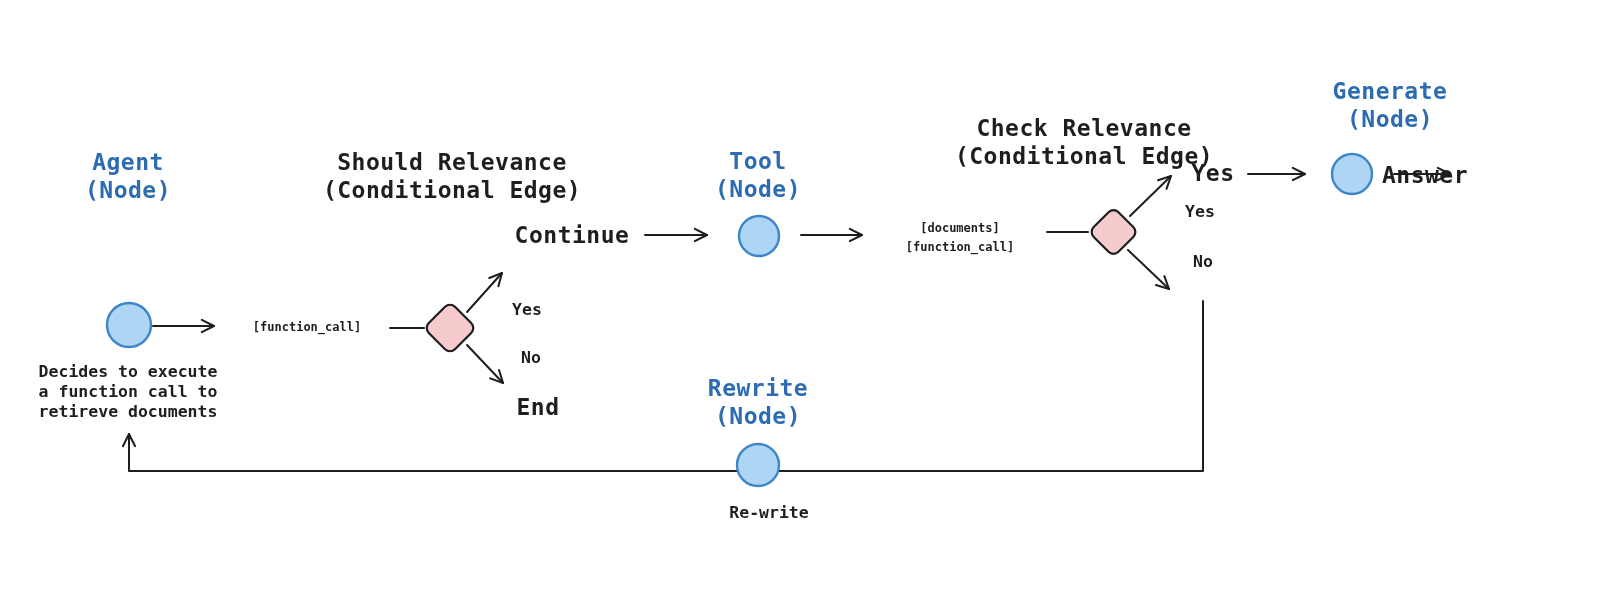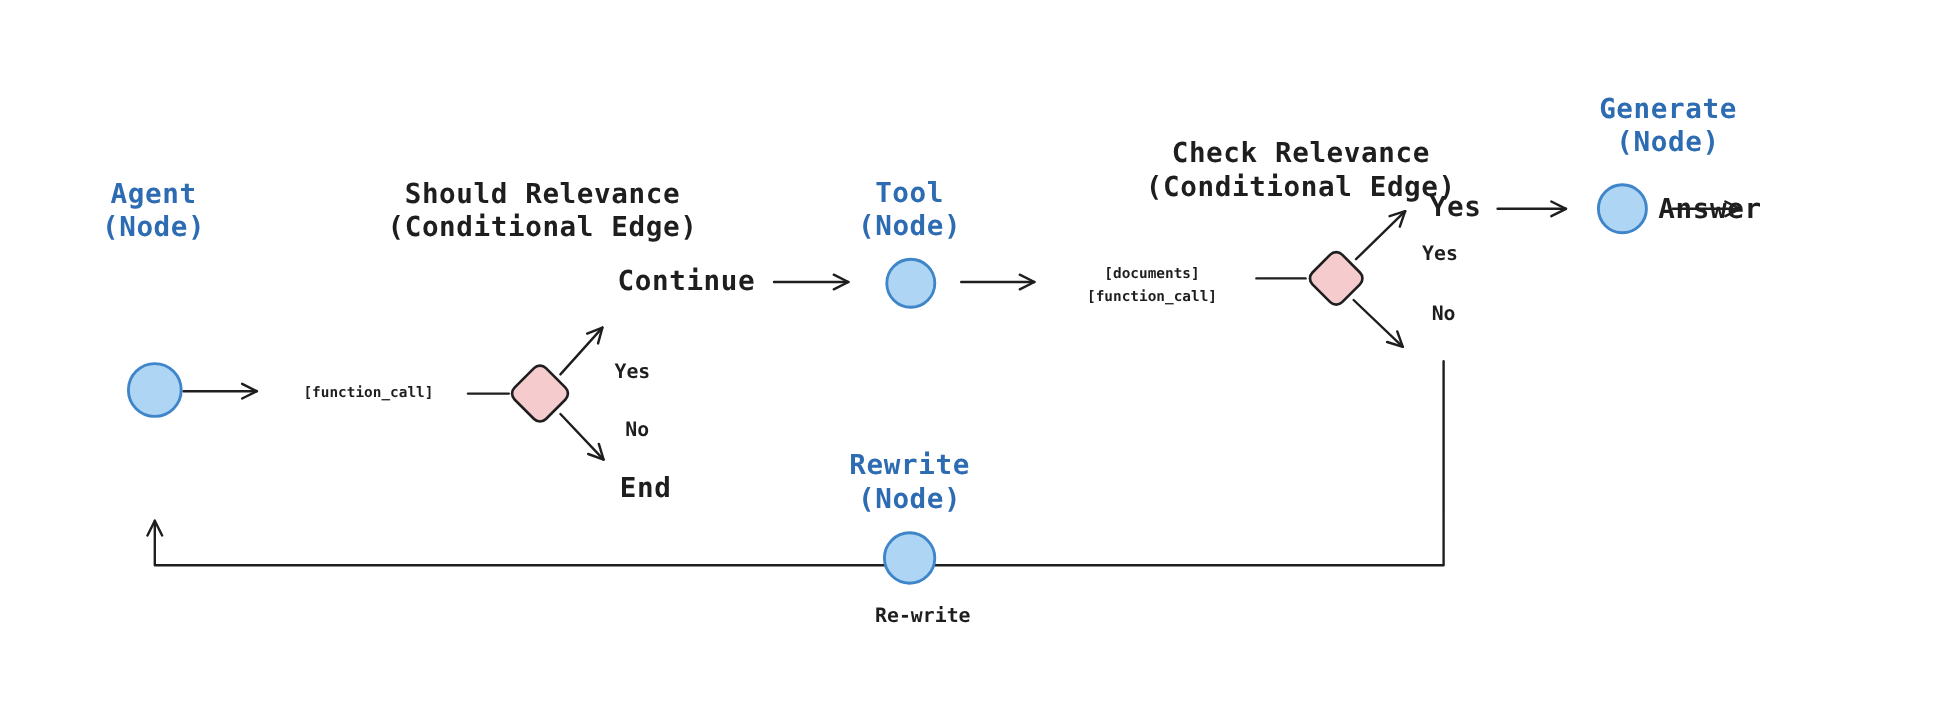--- a/index.html
+++ b/index.html
@@ -73,20 +73,23 @@
 (Conditional Edge)</div>
   <div class="txt t-title t-blue" style="left:758px; top:175px;">Tool
 (Node)</div>
   <div class="txt t-title" style="left:1084px; top:102px;margin-top:40px;">Check Relevance
 (Conditional Edge)</div>
   <div class="txt t-title t-blue" style="left:1390px; top:105px;">Generate
 (Node)</div>
   <div class="txt t-title t-blue" style="left:758px; top:402px;">Rewrite
 (Node)</div>
 
+  <div class="txt t-small" style="left:128px; top:392px;">Decides to execute
+a function call to
+retireve documents</div>
   <div class="txt t-small" style="left:769px; top:513px;">Re-write</div>
 
   <div class="txt t-code" style="left:307px; top:327px;">[function_call]</div>
   <div class="txt t-code" style="left:960px; top:238px;">[documents]
 [function_call]</div>
 
   <div class="txt t-small" style="left:527px; top:310px;">Yes</div>
   <div class="txt t-small" style="left:531px; top:358px;">No</div>
   <div class="txt t-big" style="left:572px; top:235px;">Continue</div>
   <div class="txt t-big" style="left:538px; top:407px;">End</div>

